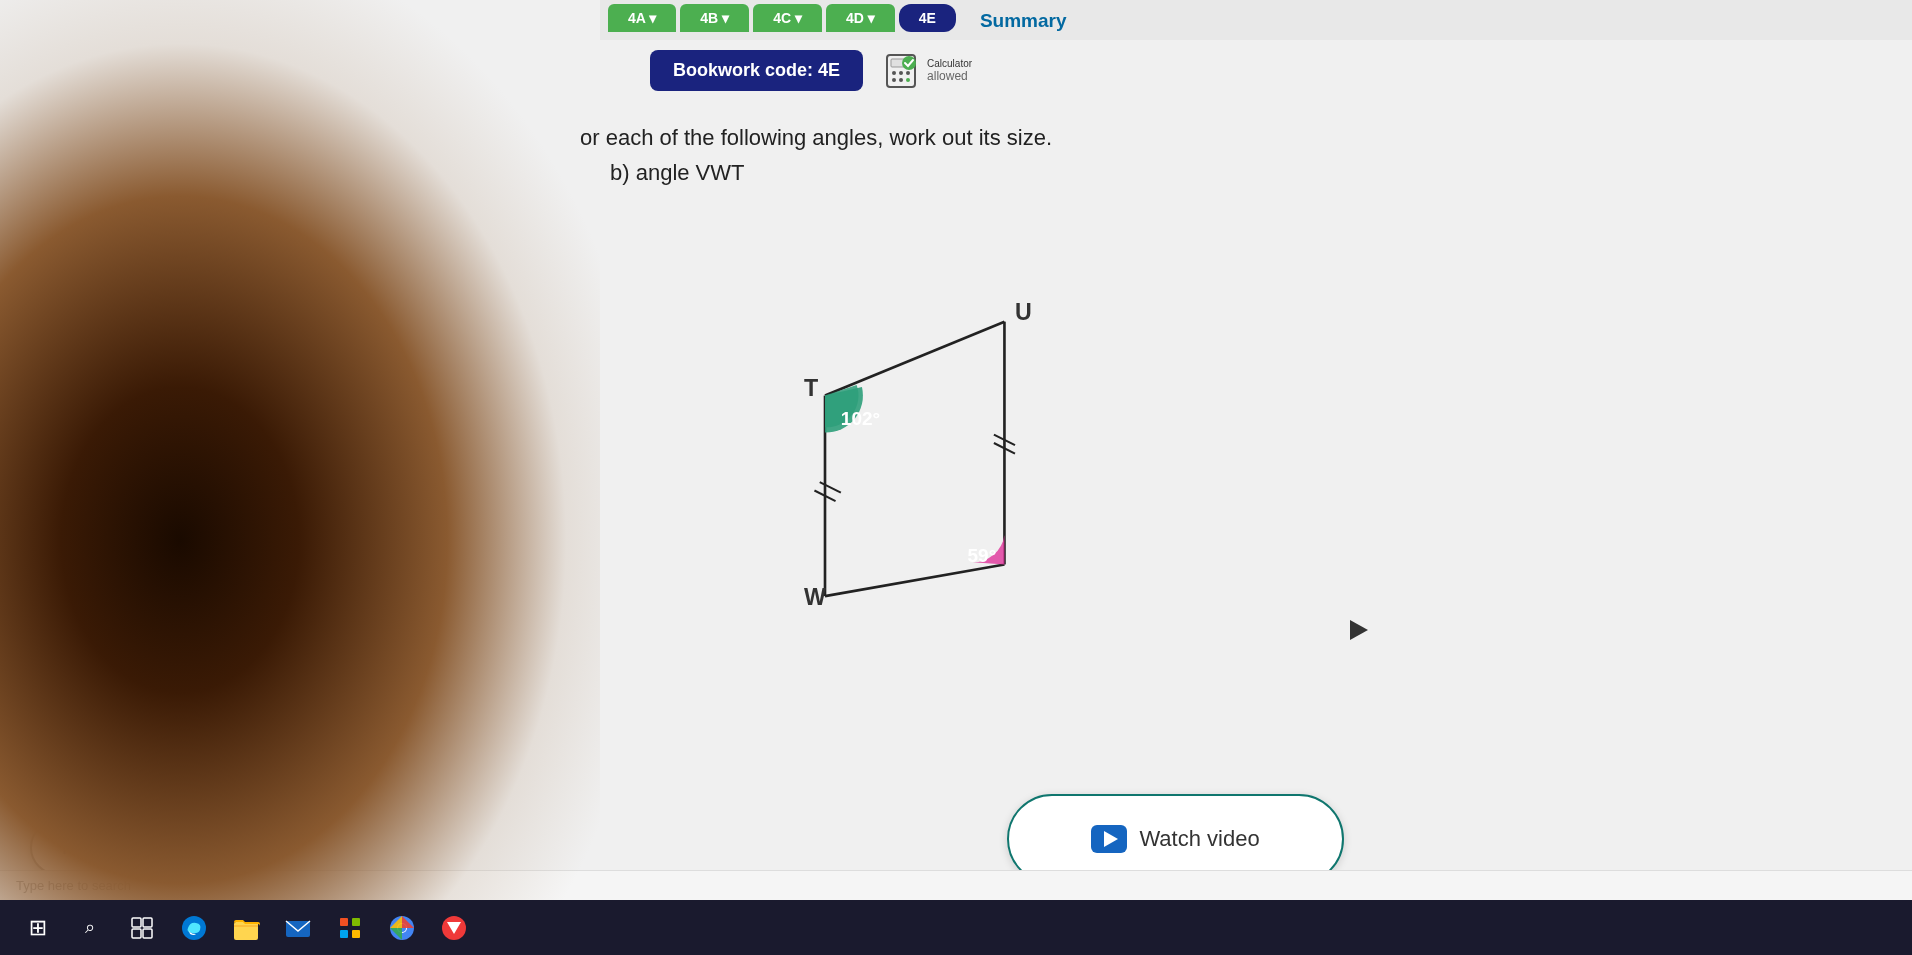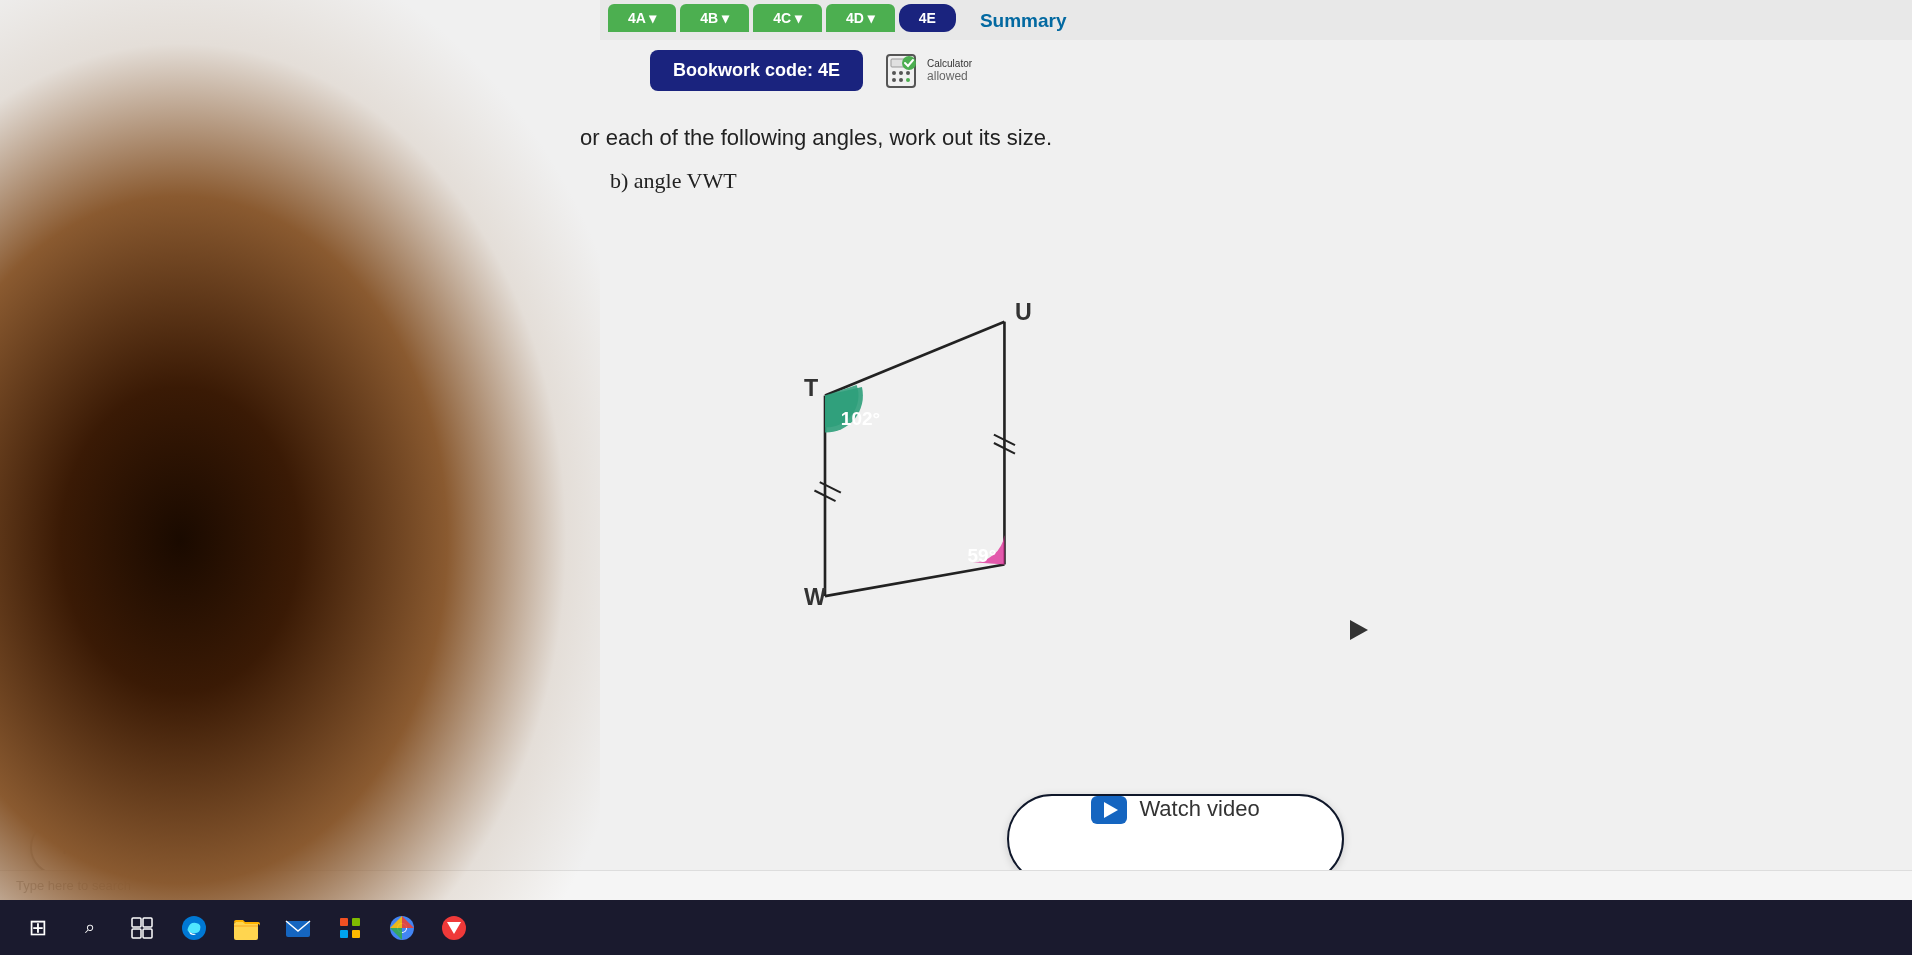--- a/index.html
+++ b/index.html
@@ -127,24 +127,24 @@
     }
 
     
     .watch-video-btn {
       position: absolute;
       top: 794px;
       left: 1007px;
       width: 337px;
       height: 90px;
       background: white;
-      border: 2px solid #0f172a;
+      border: 2px solid #0f766e;
       border-radius: 50px;
       display: flex;
-      align-items: flex-start;
+      align-items: center;
       justify-content: center;
       gap: 12px;
       cursor: pointer;
       font-size: 22px;
       color: #333;
       font-weight: 500;
       box-shadow: 0 2px 8px rgba(0,0,0,0.15);
     }
 
     .video-icon {
@@ -276,21 +276,21 @@
     </div>
     <div>
       <div style="font-size:10px; color:#333;">Calculator</div>
       <div style="font-size:12px; color:#666;">allowed</div>
     </div>
   </div>
 </div>
 
 <div class="question-text">
   <div>or each of the following angles, work out its size.</div>
-  <div class="part" style="margin-top:8px;font-family:Liberation Serif, serif;">b) angle VWT</div>
+  <div class="part" style="">b) angle VWT</div>
 </div>
 
 <div class="diagram-container">
   <svg class="diagram-svg" viewBox="0 0 300 360">
 
     <line x1="60" y1="100" x2="230" y2="30" stroke="#222" stroke-width="2.5"></line>
 
     <line x1="230" y1="30" x2="230" y2="260" stroke="#222" stroke-width="2.5"></line>
 
     <line x1="230" y1="260" x2="60" y2="290" stroke="#222" stroke-width="2.5"></line>

